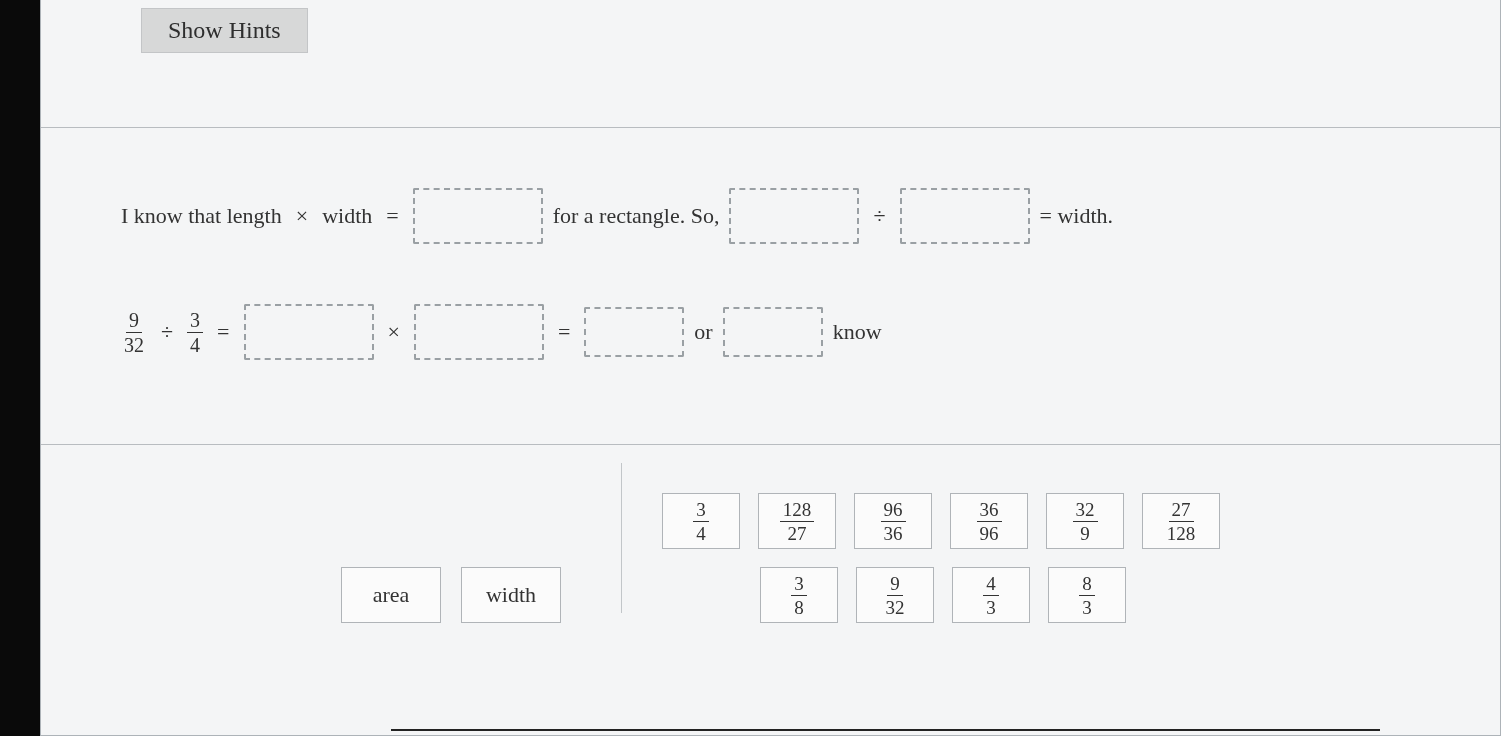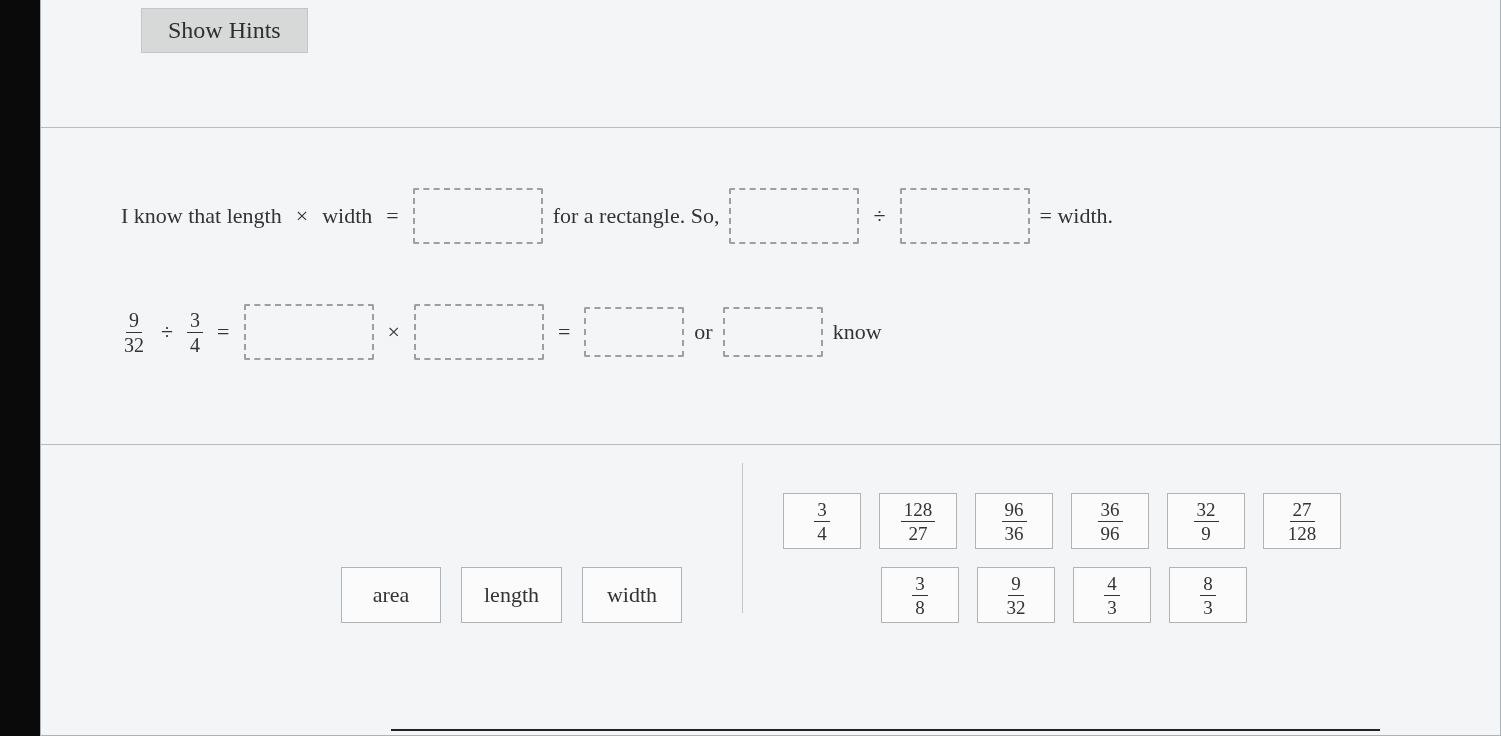--- a/index.html
+++ b/index.html
@@ -162,21 +162,20 @@
       <span class="txt">or</span>
       <span class="dropzone small"></span>
       <span class="txt">know</span>
     </div>
 
   </div>
 
   <div class="bank">
     <div class="bank-left">
       <div class="tile word">area</div>
-      <div class="tile word">length</div>
       <div class="tile word">width</div>
     </div>
     <div class="bank-divider"></div>
     <div class="bank-right">
       <div class="row">
         <div class="tile">
             <span class="frac">
               <span class="num">3</span>
               <span class="den">4</span>
             </span>

